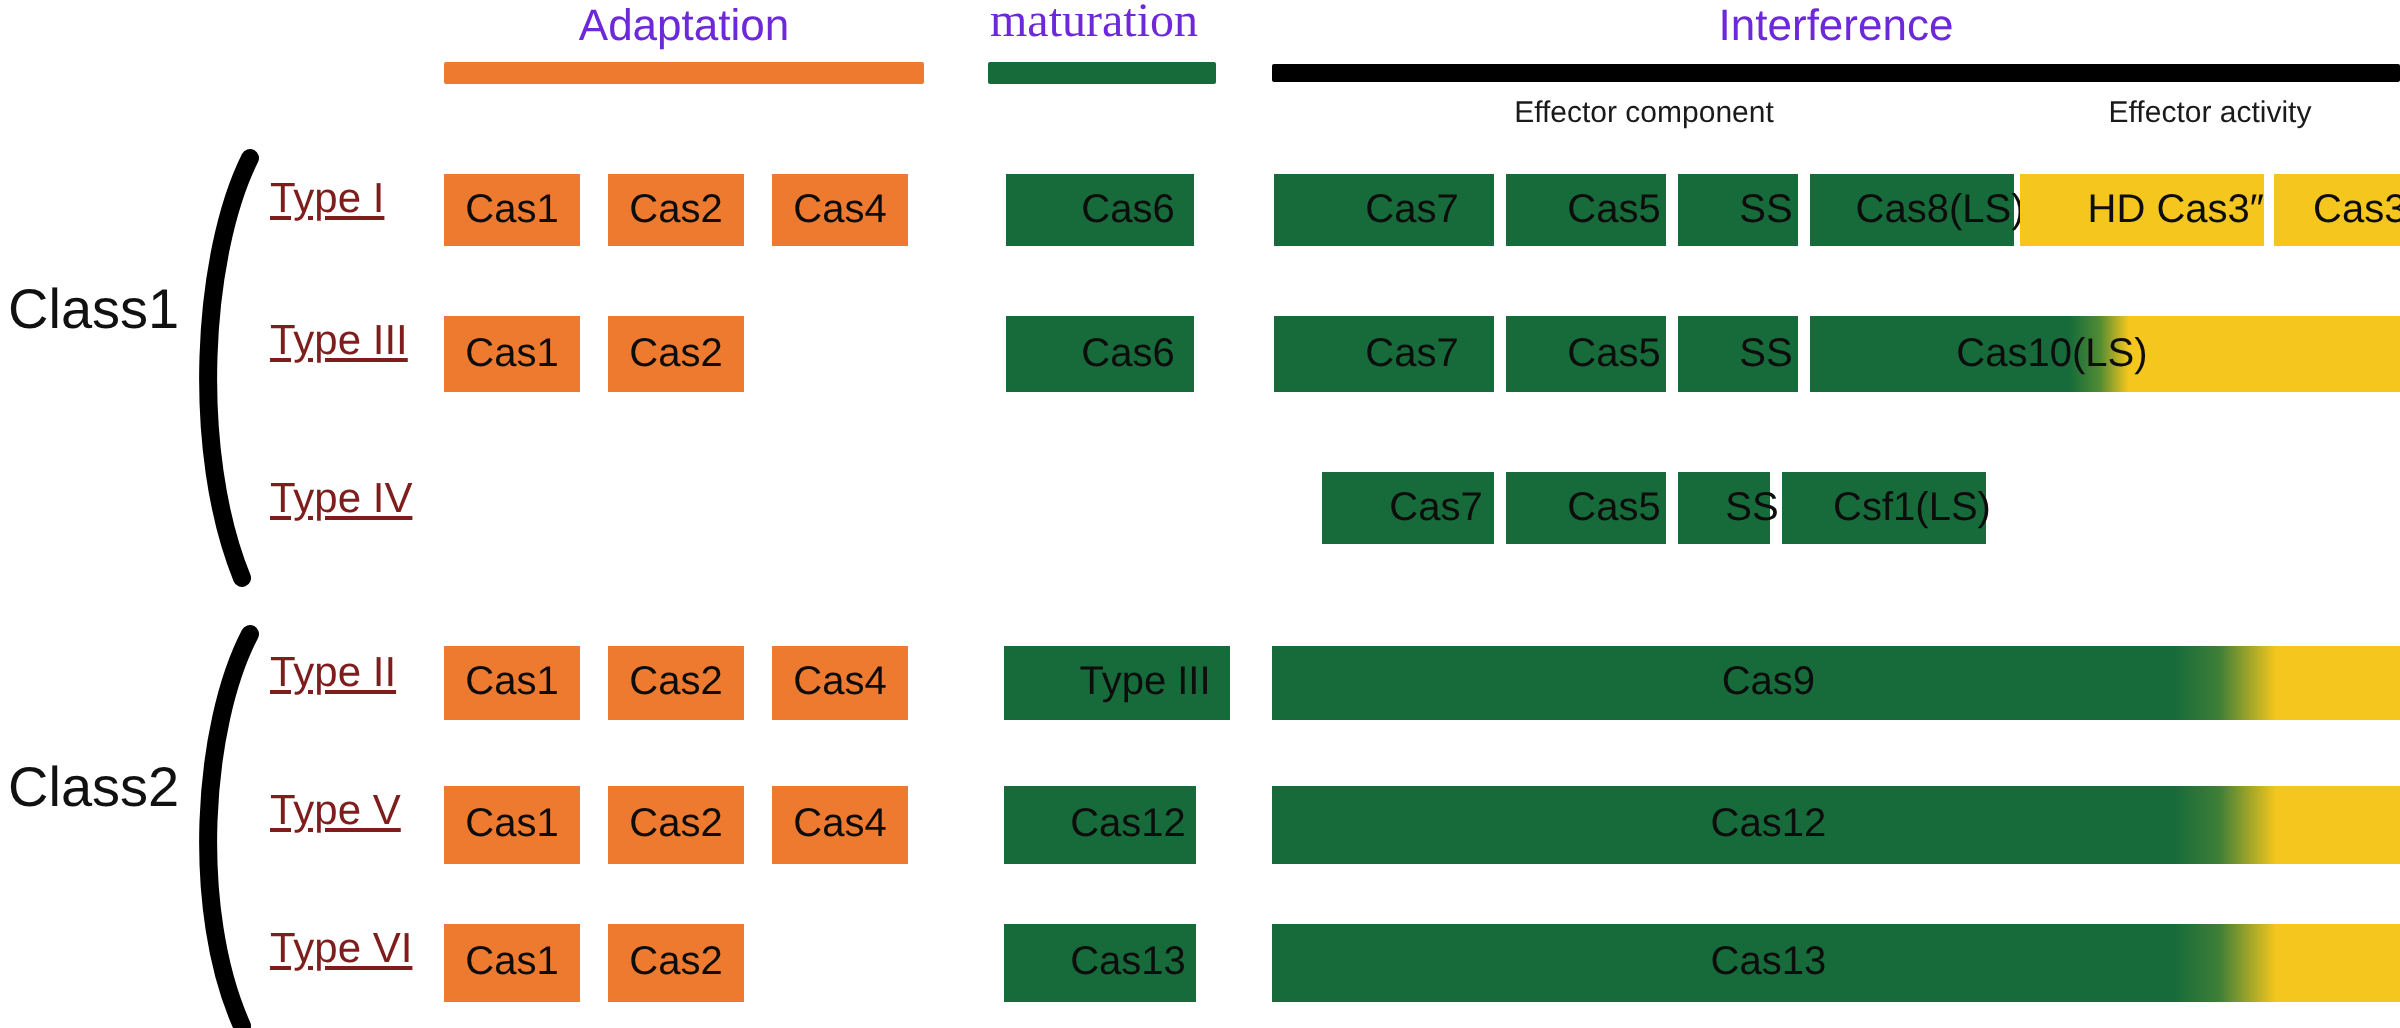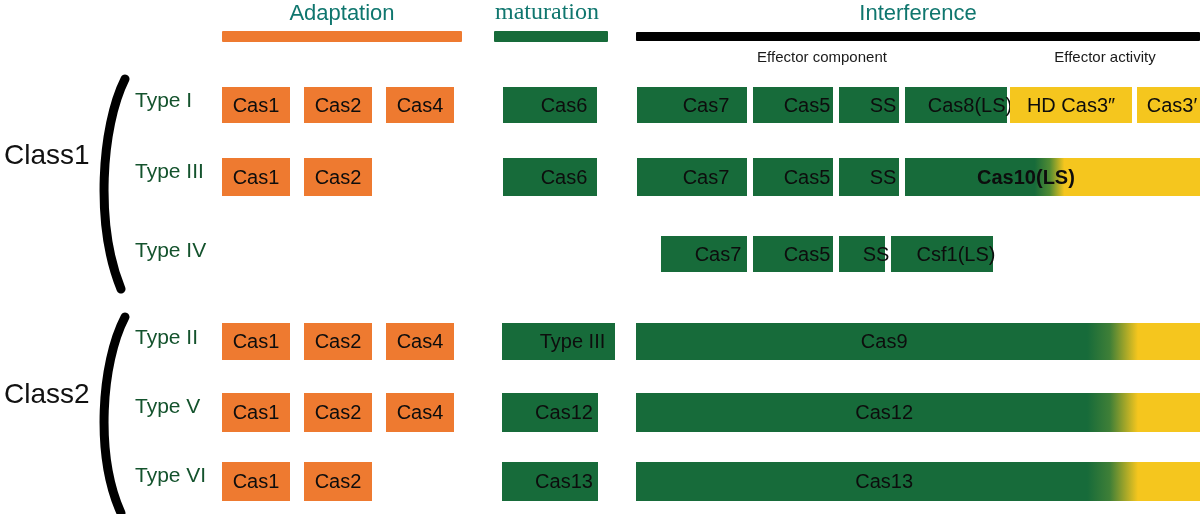--- a/index.html
+++ b/index.html
@@ -16,21 +16,21 @@
     width: 1200px;
     height: 514px;
     background: #ffffff;
     overflow: hidden;
   }
   .abs { position: absolute; }
 
   
   .stage-title {
     font-size: 22px;
-    color: #0f766e;
+    color: #6d28d9;
     text-align: center;
     white-space: nowrap;
     line-height: 26px;
   }
   .stage-title.serif {
     font-family: "Liberation Serif", serif;
     font-size: 24px;
   }
   .stage-bar { height: 11px; border-radius: 1px; }
   .stage-bar.orange { background: #EE7A30; }
@@ -48,42 +48,42 @@
   .class-label {
     font-size: 28px;
     color: #111111;
     white-space: nowrap;
   }
   .bracket { overflow: visible; }
 
   
   .type-label {
     font-size: 21px;
-    color: #14532d;
-    white-space: nowrap;
+    color: #7f1d1d;
+    white-space: nowrap;
+    text-decoration: underline;
   }
 
   
   .box {
     box-sizing: border-box;
     display: flex;
     align-items: center;
     justify-content: center;
     font-size: 20px;
     color: #0d0d0d;
     white-space: nowrap;
     letter-spacing: 0px;
   }
   .box.orange { background: #EE7A30; }
   .box.green  { background: #176B3A; padding-left: 28px; }
-  .box.yellow { background: #F5C61E; }
+  .box.yellow { background: #F5C61E; justify-content: flex-end; }
   .box.grad {
     background: linear-gradient(to right,
         #176B3A 0%, #176B3A 44%, #4f8a33 49%, #F5C61E 54%, #F5C61E 100%);
-    font-weight: bold;
   }
   .box.grad-long {
     background: linear-gradient(to right,
         #176B3A 0%, #176B3A 80%, #3f7f37 84%, #F5C61E 89%, #F5C61E 100%);
   }
   .box .lbl { pointer-events: none; }
   .box.grad .lbl { margin-right: 18%; }
   .box.grad-long .lbl { margin-right: 12%; }
 </style>
 </head>

